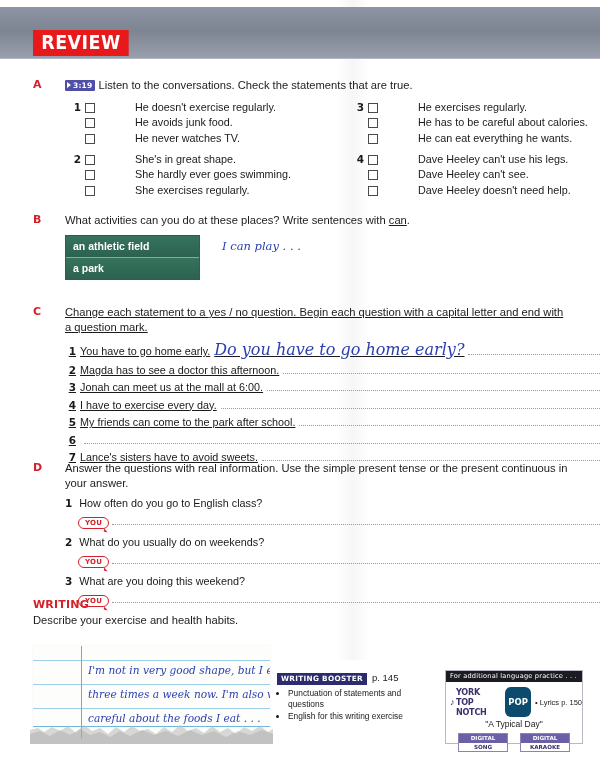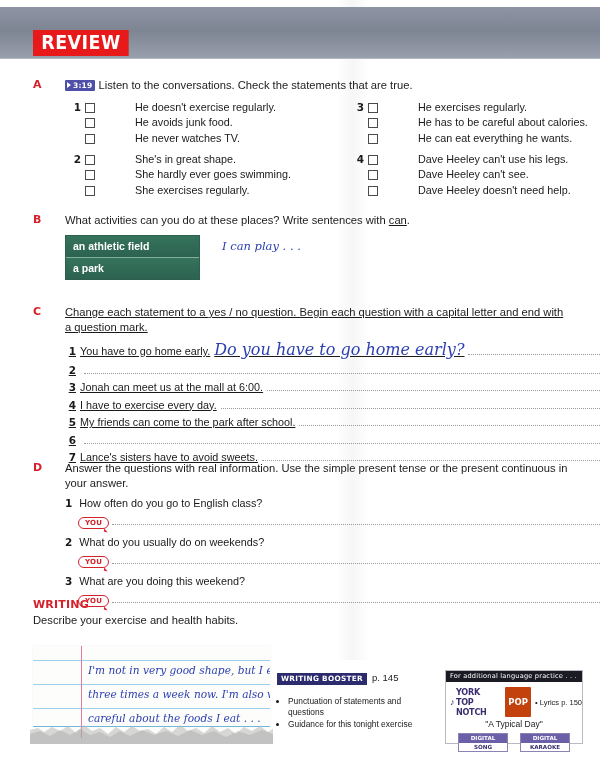--- a/index.html
+++ b/index.html
@@ -147,21 +147,21 @@
     white-space:nowrap;
   }
   .ragged{
     position:absolute;left:30px;top:722px;width:243px;height:22px;overflow:hidden;
   }
 
   
   .booster{
     position:absolute;left:277px;top:672px;width:155px;
   }
-  .booster-head{display:flex;align-items:baseline;margin-bottom:11px;}
+  .booster-head{display:flex;align-items:baseline;margin-bottom:3px;}
   .booster-tag{
     background:#2b2b6e;color:#fff;font-size:7.3px;font-weight:bold;
     padding:2px 4px;letter-spacing:.3px;line-height:8px;
     font-family:"DejaVu Sans", sans-serif;
   }
   .booster-pg{font-size:9.5px;margin-left:5px;}
   .booster ul{margin:0;padding-left:11px;}
   .booster li{font-size:8.4px;line-height:10.5px;margin-bottom:2px;}
 
   
@@ -175,22 +175,22 @@
     font-family:"DejaVu Sans", sans-serif;
   }
   .tnp-logo-row{display:flex;align-items:center;margin:5px 0 0 4px;}
   .tnp-note{color:#3c2f6e;font-size:9px;margin-right:1px;}
   .tnp-logo{
     color:#3c2f6e;font-weight:bold;font-size:9px;letter-spacing:-.3px;
     font-family:"DejaVu Sans", sans-serif;transform:scaleX(.9);
     transform-origin:left center;
   }
   .tnp-pop{
-    background:#c2410c;color:#fff;font-weight:bold;font-size:8.5px;
-    padding:10px 3px;margin-left:3px;border-radius:1px;line-height:10px;
+    background:#0c4a6e;color:#fff;font-weight:bold;font-size:8.5px;
+    padding:10px 3px;margin-left:3px;border-radius:6px;line-height:10px;
     font-family:"DejaVu Sans", sans-serif;
   }
   .tnp-lyrics{font-size:7.5px;margin-left:4px;white-space:nowrap;}
   .tnp-song{text-align:center;font-size:8.5px;margin-top:2px;}
   .tnp-btns{display:flex;justify-content:space-around;margin-top:4px;padding:0 6px;}
   .tnp-btn{
     border:1px solid #8a84b5;width:48px;text-align:center;
     font-size:5.6px;font-weight:bold;line-height:6.5px;
     font-family:"DejaVu Sans", sans-serif;background:#fff;
   }
@@ -315,20 +315,21 @@
 
       <div style="margin-top:6px;width:535px;">
         <div class="wline">
           <span class="num">1</span>
           <span class="wtext">You have to go home early.</span>
           <span class="answer">Do you have to go home early?</span>
           <span class="dots"></span>
         </div>
         <div class="wline">
           <span class="num">2</span>
+          <span class="wtext">Magda has to see a doctor this afternoon.</span>
           <span class="dots"></span>
         </div>
         <div class="wline">
           <span class="num">3</span>
           <span class="wtext">Jonah can meet us at the mall at 6:00.</span>
           <span class="dots"></span>
         </div>
         <div class="wline">
           <span class="num">4</span>
           <span class="wtext">I have to exercise every day.</span>
@@ -415,21 +416,21 @@
     </svg>
   </div>
 
   <div class="booster">
     <div class="booster-head">
       <span class="booster-tag">WRITING BOOSTER</span>
       <span class="booster-pg">p. 145</span>
     </div>
     <ul>
       <li>Punctuation of statements and questions</li>
-      <li>Guidance for this tonight exercise</li>
+      <li>English for this writing exercise</li>
     </ul>
   </div>
 
   <div class="tnp">
     <div class="tnp-head">For additional language practice . . .</div>
     <div class="tnp-logo-row">
       <span class="tnp-note">♪</span>
       <span class="tnp-logo">YORK TOP NOTCH</span>
       <span class="tnp-pop">POP</span>
       <span class="tnp-lyrics">• Lyrics p. 150</span>

